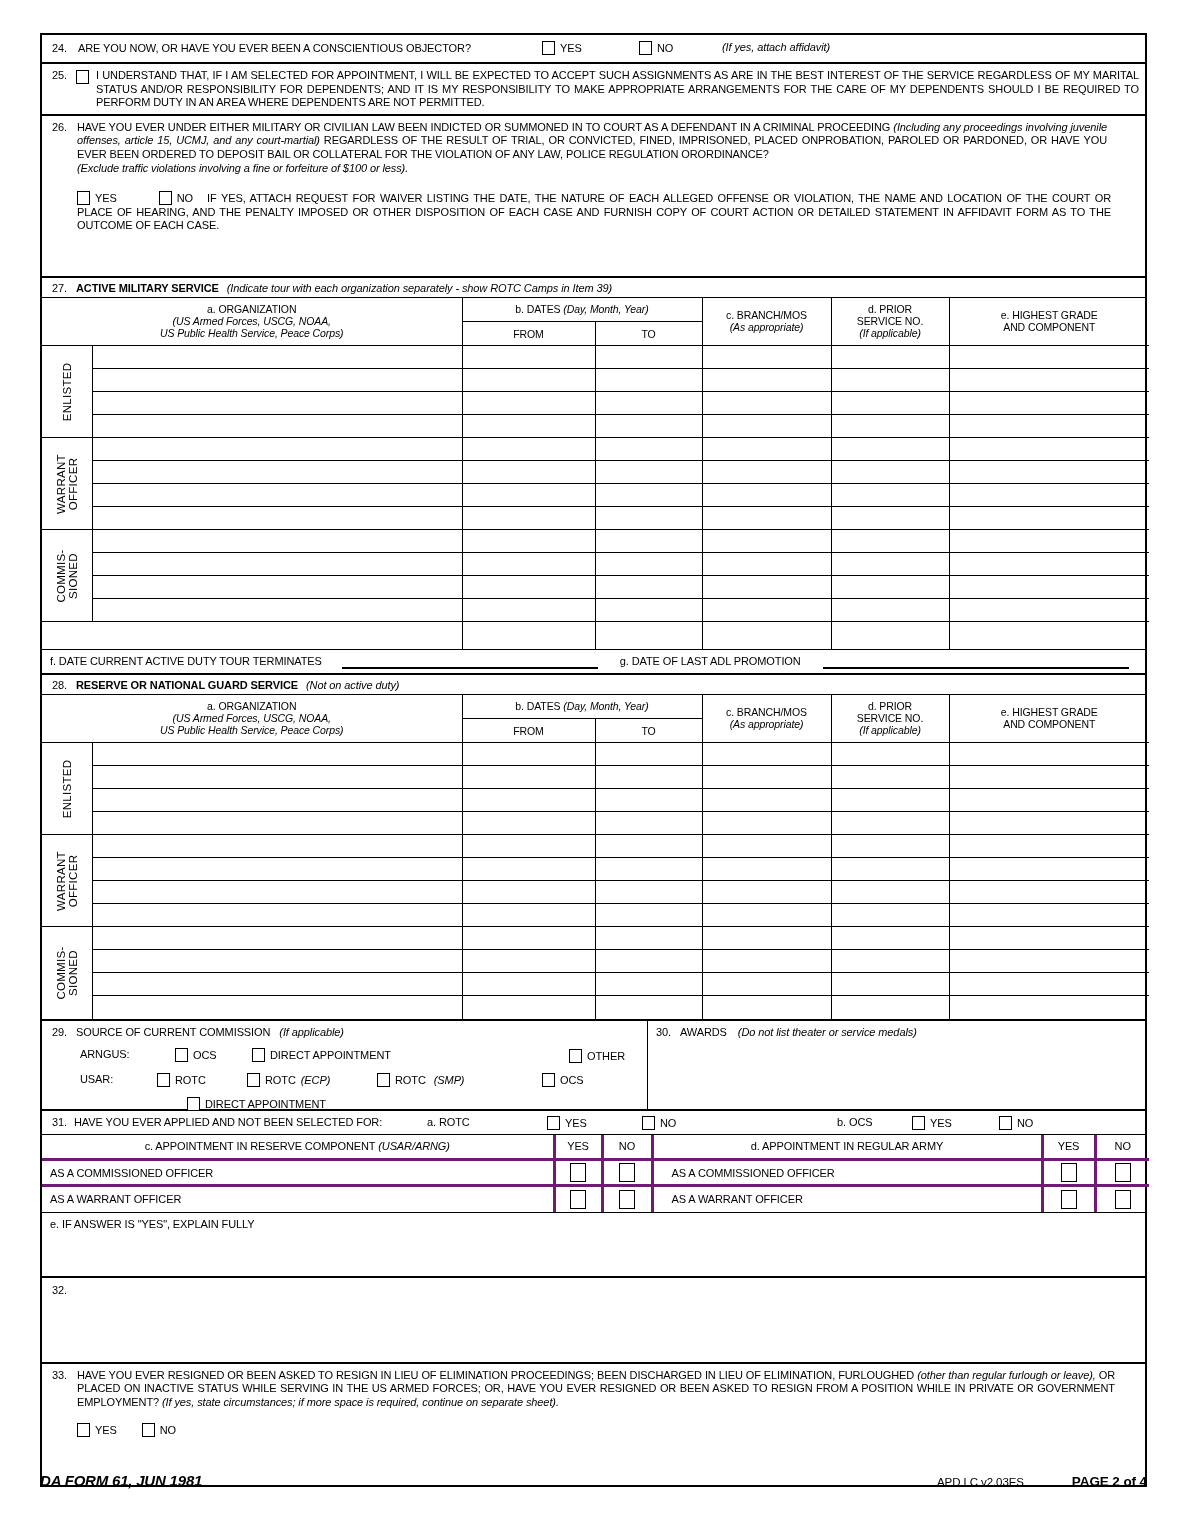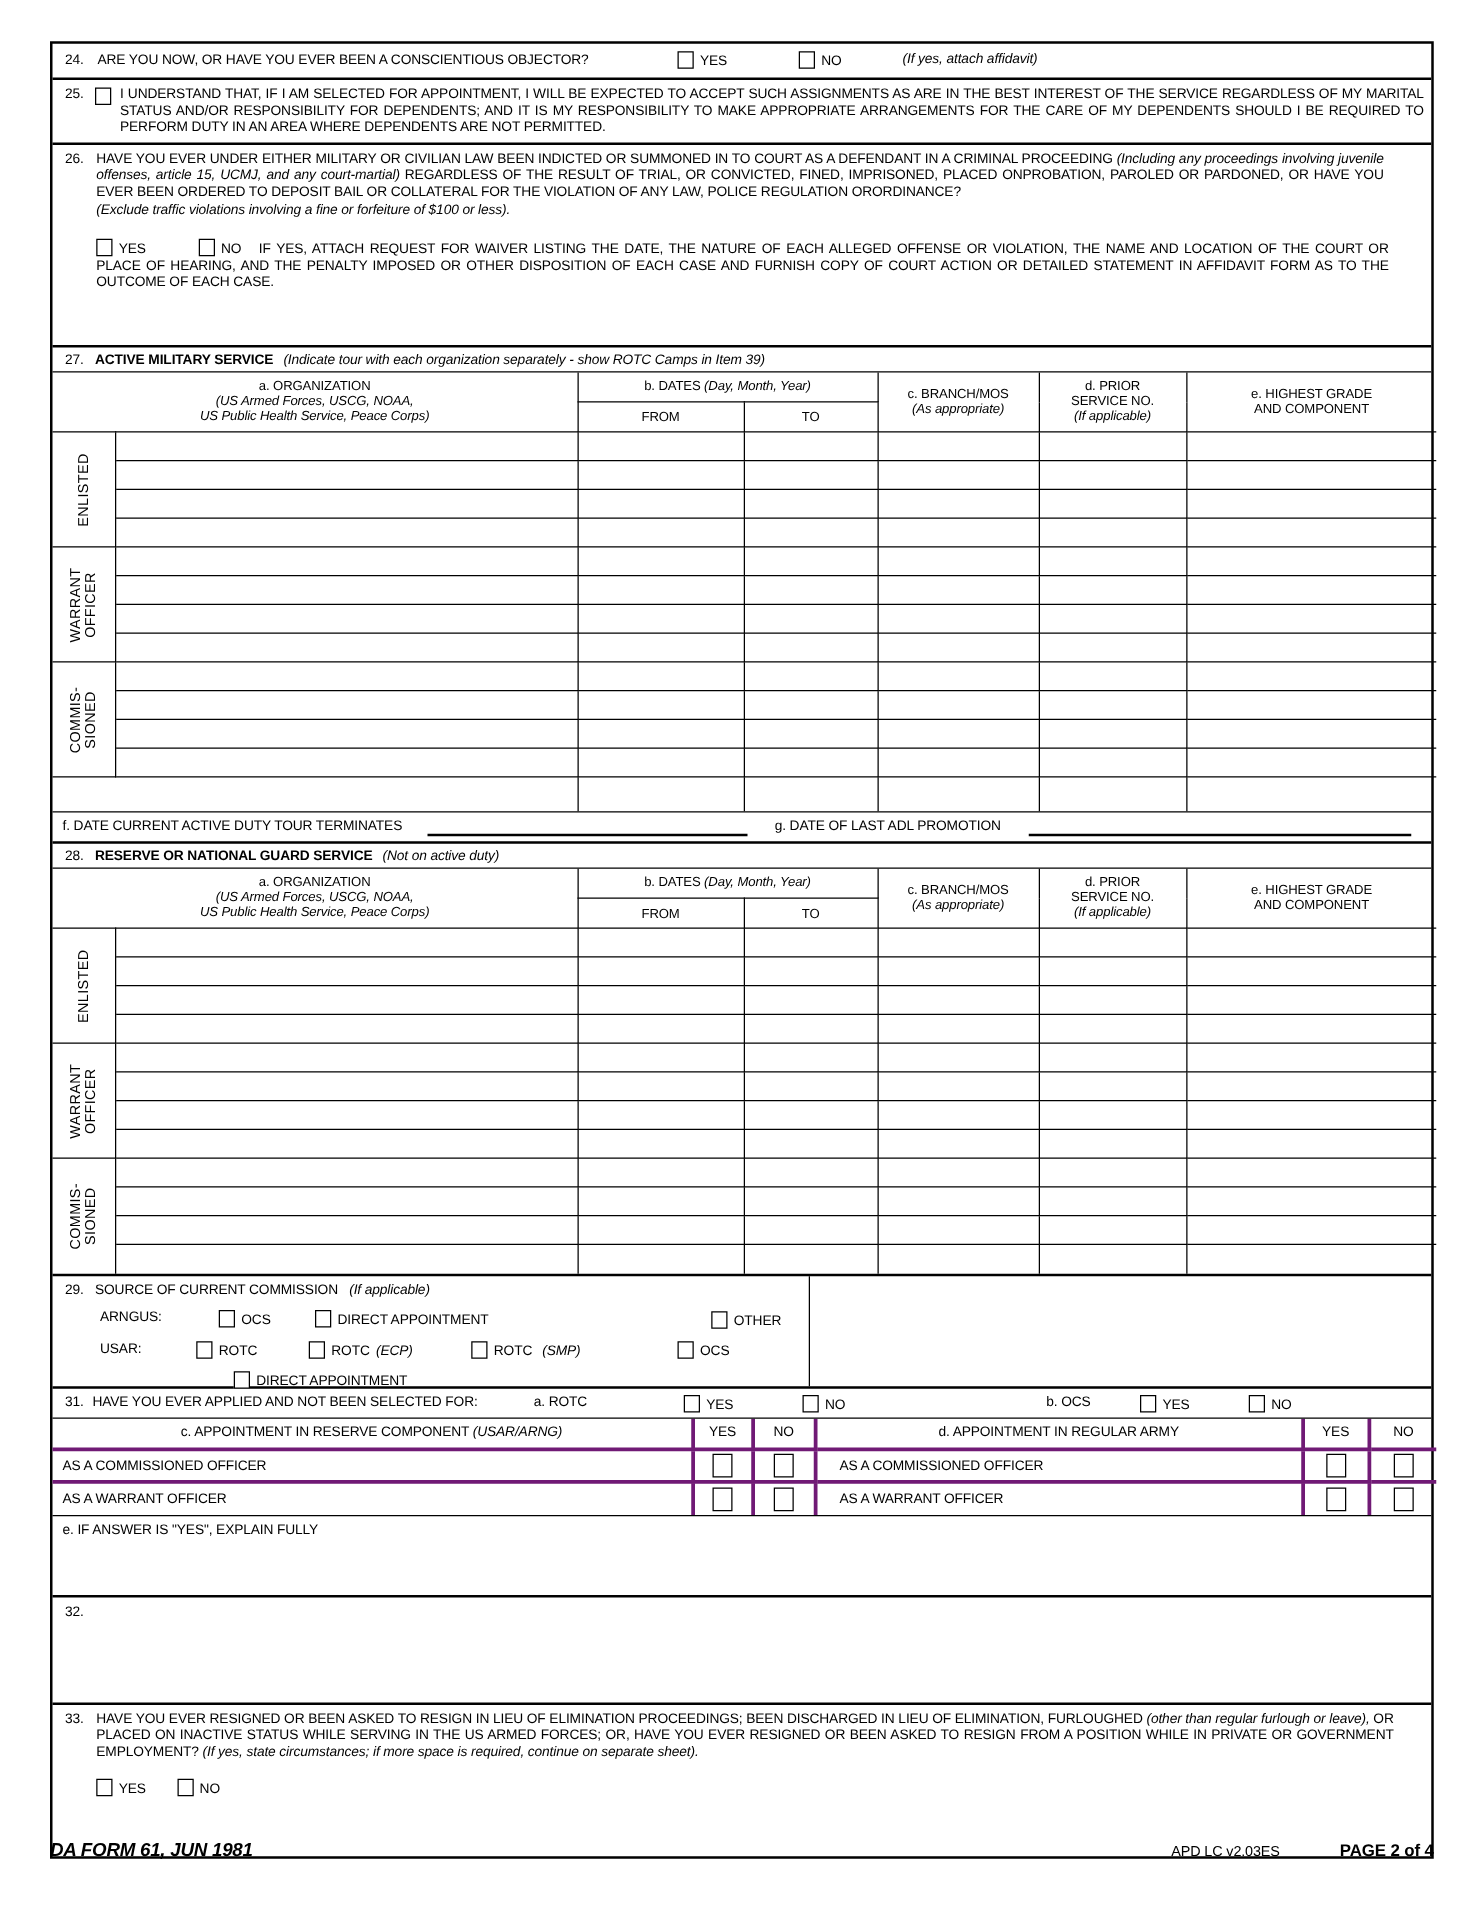--- a/index.html
+++ b/index.html
@@ -486,20 +486,26 @@
         <span class="lbl" style="left:38px">USAR:</span>
         <span class="pair" style="left:115px"><span class="cb"></span><span class="cbl">ROTC</span></span>
         <span class="pair" style="left:205px"><span class="cb"></span><span class="cbl">ROTC</span><span class="it" style="margin-left:5px">(ECP)</span></span>
         <span class="pair" style="left:335px"><span class="cb"></span><span class="cbl">ROTC</span><span class="it" style="margin-left:8px">(SMP)</span></span>
         <span class="pair" style="left:500px"><span class="cb"></span><span class="cbl">OCS</span></span>
       </div>
       <div class="line lD">
         <span class="pair" style="left:145px"><span class="cb"></span><span class="cbl">DIRECT APPOINTMENT</span></span>
       </div>
     </div>
+    <div class="box30">
+      <span>30.</span>
+      <span style="margin-left:6px">AWARDS</span>
+      <span class="it" style="margin-left:8px">(Do not list theater or service medals)</span>
+      <div class="fill"></div>
+    </div>
   </div>
 
   <div class="sec31">
     <div class="row1">
       <span class="q">31.</span>
       <span style="margin-left:4px">HAVE YOU EVER APPLIED AND NOT BEEN SELECTED FOR:</span>
       <span class="lbl" style="left:385px">a.  ROTC</span>
       <span class="pair" style="left:505px"><span class="cb"></span><span class="cbl">YES</span></span>
       <span class="pair" style="left:600px"><span class="cb"></span><span class="cbl">NO</span></span>
       <span class="lbl" style="left:795px">b.  OCS</span>

